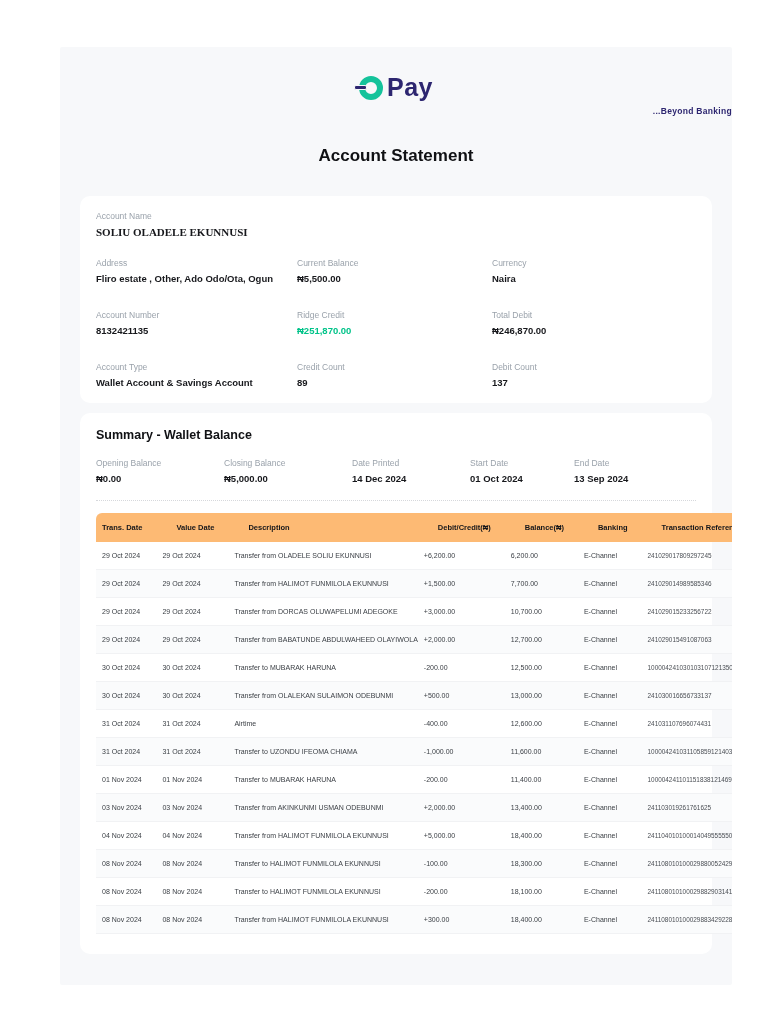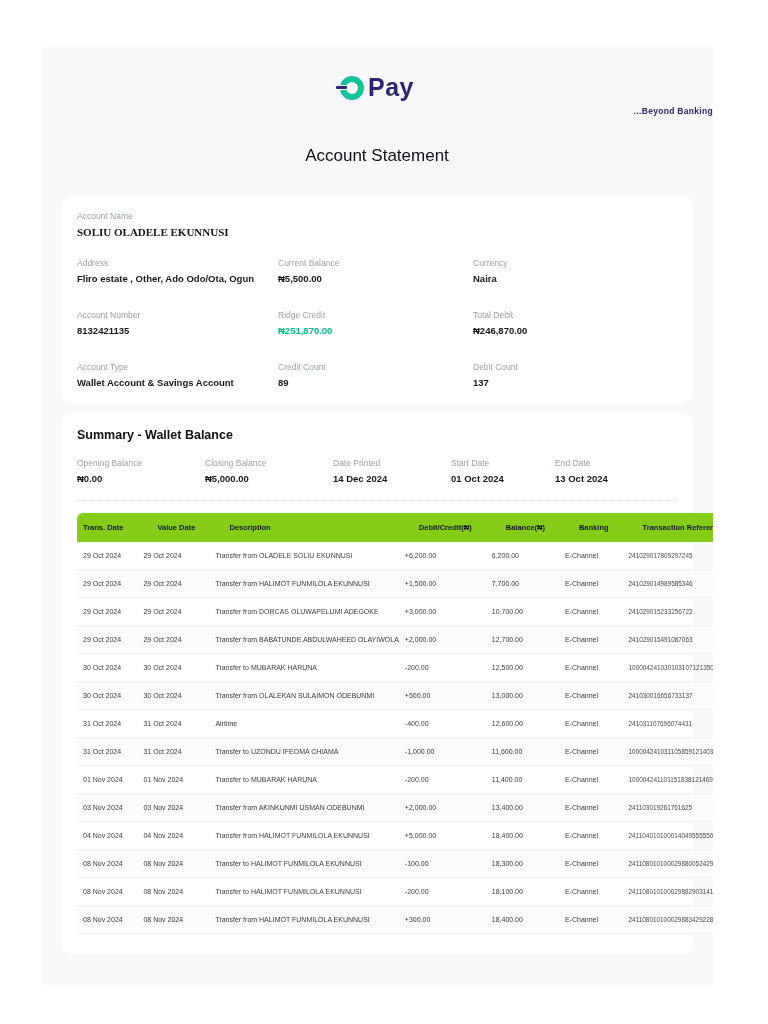--- a/index.html
+++ b/index.html
@@ -1,30 +1,30 @@
 <!DOCTYPE html>
 <html><head>
 <meta charset="utf-8">
 <style>
   * { margin:0; padding:0; box-sizing:border-box; }
   html,body { width:768px; height:1024px; background:#ffffff;
     font-family:"Liberation Sans","DejaVu Sans",sans-serif; color:#17181c; }
-  .panel { position:absolute; left:41px; top:47px; width:672px; height:938px;
+  .panel { position:absolute; left:60px; top:47px; width:672px; height:938px;
     background:#f7f8fa; border-radius:2px; overflow:hidden; }
 
   
   .brand-header { text-align:center; padding-top:26px; }
   .logo-row { display:inline-flex; align-items:center; gap:4px; }
   .logo-ring { position:relative; width:24px; height:24px; display:inline-block; }
   .ring-circle { position:absolute; inset:0; border:6px solid #14c39b; border-radius:50%; }
   .ring-dash { position:absolute; left:-5px; top:9px; width:13px; height:5px;
     background:#2d2670; border:1.5px solid #f7f8fa; border-radius:2px; }
   .logo-pay { font-size:25px; font-weight:bold; color:#2d2670; letter-spacing:0.5px; }
   .logo-tagline { font-size:8.5px; font-weight:bold; color:#2d2670; margin-top:2px; letter-spacing:0.3px;text-align:right; }
-  .page-title { font-size:17px; font-weight:normal; color:#101114; margin-top:30px; }
+  .page-title { font-size:17px; font-weight:bold; color:#101114; margin-top:30px; }
 
   
   .card { background:#ffffff; border-radius:10px; margin:0 20px; padding:15px 16px; }
   .card.account { margin-top:30px; }
   .card.summary { margin-top:10px; padding-bottom:20px; }
 
   .field-label { font-size:8.5px; color:#9aa2ab; margin-bottom:5px; }
   .field-value { font-size:9.5px; font-weight:bold; color:#17181c; }
   .value-green { color:#00c389; }
 
@@ -37,21 +37,21 @@
 
   .summary-heading { font-size:12.5px; font-weight:bold; color:#101114; margin-bottom:16px; }
   .summary-row { display:flex; }
   .summary-row .sfield:nth-child(1){ width:128px; }
   .summary-row .sfield:nth-child(2){ width:128px; }
   .summary-row .sfield:nth-child(3){ width:118px; }
   .summary-row .sfield:nth-child(4){ width:104px; }
   .dotted-divider { border-top:1px dotted #d6d8dc; margin-top:16px; }
 
   .txn-table { width:100%; border-collapse:collapse; margin-top:12px; }
-  .txn-table th { background:#84cc16; font-size:7.5px; font-weight:bold; color:#15161a;
+  .txn-table th { background:#fdba74; font-size:7.5px; font-weight:bold; color:#15161a;
     text-align:left; padding:10px 17px; white-space:nowrap; }
   .txn-table th:first-child { border-top-left-radius:6px; padding-left:6px; }
   .txn-table th:last-child  { border-top-right-radius:6px; }
   .txn-table td { font-size:7px; color:#3c4046; padding:10px 3px;
     border-bottom:1px solid #f1f2f4; white-space:nowrap; vertical-align:middle; }
   .txn-table td:first-child { padding-left:6px; }
   .txn-table tbody tr:nth-child(even) { background:#fafbfc; }
   .txn-table th:nth-child(1), .txn-table td:nth-child(1){ width:56px; }
   .txn-table th:nth-child(2), .txn-table td:nth-child(2){ width:62px; }
   .txn-table th:nth-child(3), .txn-table td:nth-child(3){ width:178px; }
@@ -150,21 +150,21 @@
     <div class="field-value">14 Dec 2024</div>
   </div>
 
   <div class="sfield">
     <div class="field-label">Start Date</div>
     <div class="field-value">01 Oct 2024</div>
   </div>
 
   <div class="sfield">
     <div class="field-label">End Date</div>
-    <div class="field-value">13 Oct 2024</div>
+    <div class="field-value">13 Sep 2024</div>
   </div>
 </div>
     <div class="dotted-divider"></div>
     <table class="txn-table">
       <thead>
         <tr>
             <th>Trans. Date</th>
             <th>Value Date</th>
             <th>Description</th>
             <th>Debit/Credit(₦)</th>

